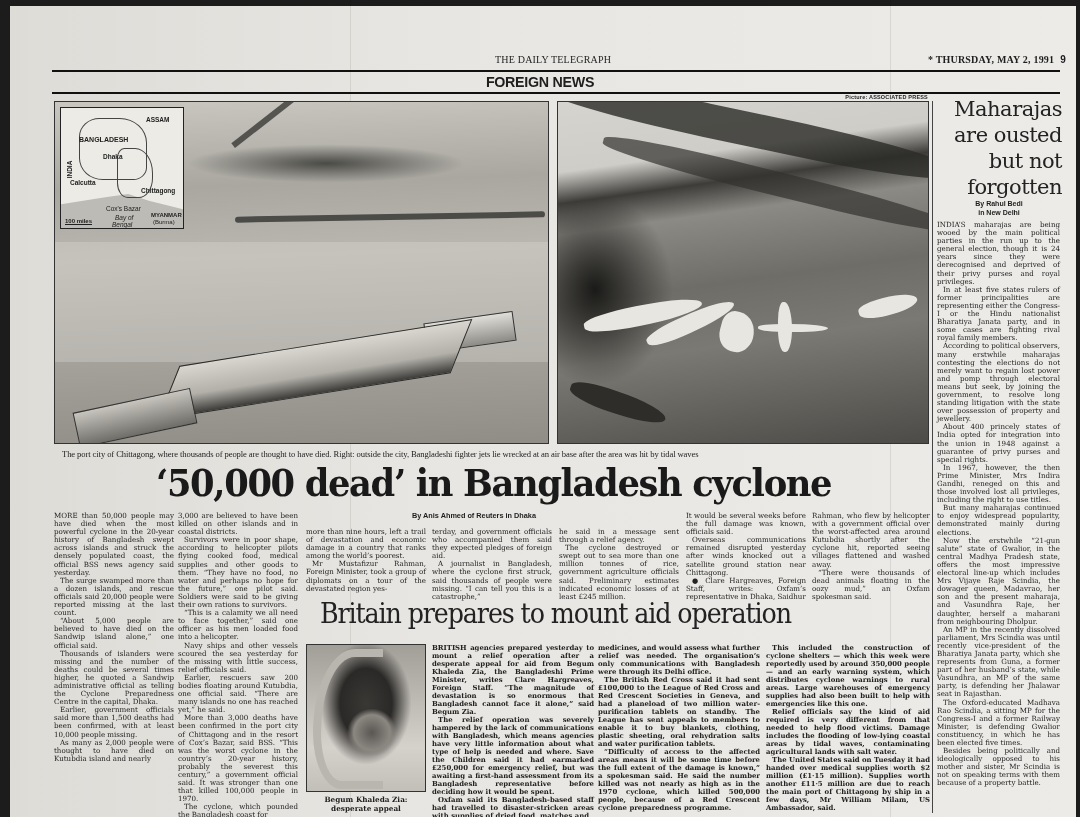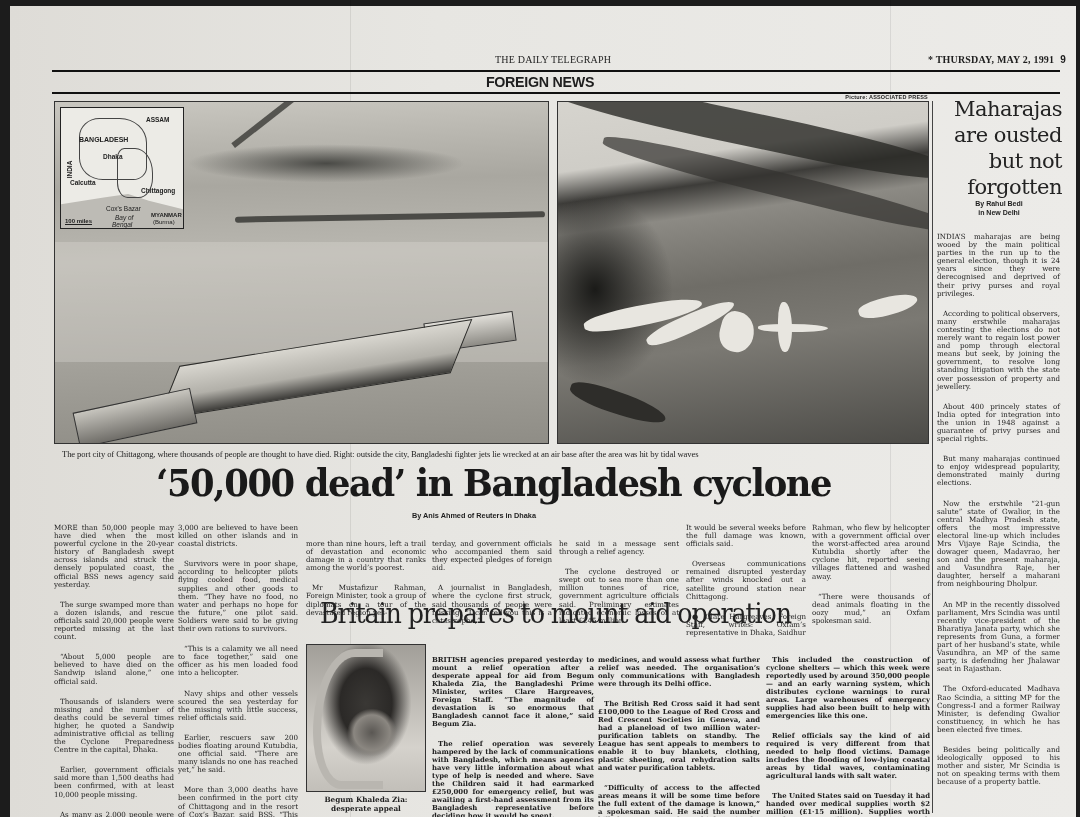--- a/index.html
+++ b/index.html
@@ -100,21 +100,21 @@
     letter-spacing: -1.5px; transform: scaleX(0.93); transform-origin: 475px 0;
     color: #1a1a1a;
   }
 
   .byline-main {
     position: absolute; top: 511px; left: 412px;
     font-family: "Liberation Sans", sans-serif; font-weight: bold; font-size: 7.3px;
   }
 
   .col { position: absolute; font-family: "DejaVu Serif", serif; font-size: 7.1px; line-height: 8.1px; text-align: justify; color: #222; }
-  .col p { text-indent: 6px; margin-top: 12px; }
+  .col p { text-indent: 6px; }
   .col p.first { text-indent: 0; }
   .col.bold, .col.bold p { font-weight: bold; font-size: 6.9px; line-height: 8px; }
 
   .headline-sub {
     position: absolute; top: 598px; left: 320px; width: 600px;
     font-family: "DejaVu Serif", serif; font-size: 27px; letter-spacing: -1.2px; color: #222;
     transform: scaleX(0.94); transform-origin: left top; white-space: nowrap;
   }
 
   .portrait {
@@ -274,20 +274,22 @@
   <div>are ousted</div>
   <div>but not</div>
   <div>forgotten</div>
 </div>
 <div class="side-byline">
   <div>By Rahul Bedi</div>
   <div>in New Delhi</div>
 </div>
 <div class="col side-col">
   <p class="first">INDIA’S maharajas are being wooed by the main political parties in the run up to the general election, though it is 24 years since they were derecognised and deprived of their privy purses and royal privileges.</p>
+  <p>In at least five states rulers of former principalities are representing either the Congress-I or the Hindu nationalist Bharatiya Janata party, and in some cases are fighting rival royal family members.</p>
   <p>According to political observers, many erstwhile maharajas contesting the elections do not merely want to regain lost power and pomp through electoral means but seek, by joining the government, to resolve long standing litigation with the state over possession of property and jewellery.</p>
   <p>About 400 princely states of India opted for integration into the union in 1948 against a guarantee of privy purses and special rights.</p>
+  <p>In 1967, however, the then Prime Minister, Mrs Indira Gandhi, reneged on this and those involved lost all privileges, including the right to use titles.</p>
   <p>But many maharajas continued to enjoy widespread popularity, demonstrated mainly during elections.</p>
   <p>Now the erstwhile “21-gun salute” state of Gwalior, in the central Madhya Pradesh state, offers the most impressive electoral line-up which includes Mrs Vijaye Raje Scindia, the dowager queen, Madavrao, her son and the present maharaja, and Vasundhra Raje, her daughter, herself a maharani from neighbouring Dholpur.</p>
   <p>An MP in the recently dissolved parliament, Mrs Scindia was until recently vice-president of the Bharatiya Janata party, which she represents from Guna, a former part of her husband’s state, while Vasundhra, an MP of the same party, is defending her Jhalawar seat in Rajasthan.</p>
   <p>The Oxford-educated Madhava Rao Scindia, a sitting MP for the Congress-I and a former Railway Minister, is defending Gwalior constituency, in which he has been elected five times.</p>
   <p>Besides being politically and ideologically opposed to his mother and sister, Mr Scindia is not on speaking terms with them because of a property battle.</p>
 </div>
 
 </body></html>

